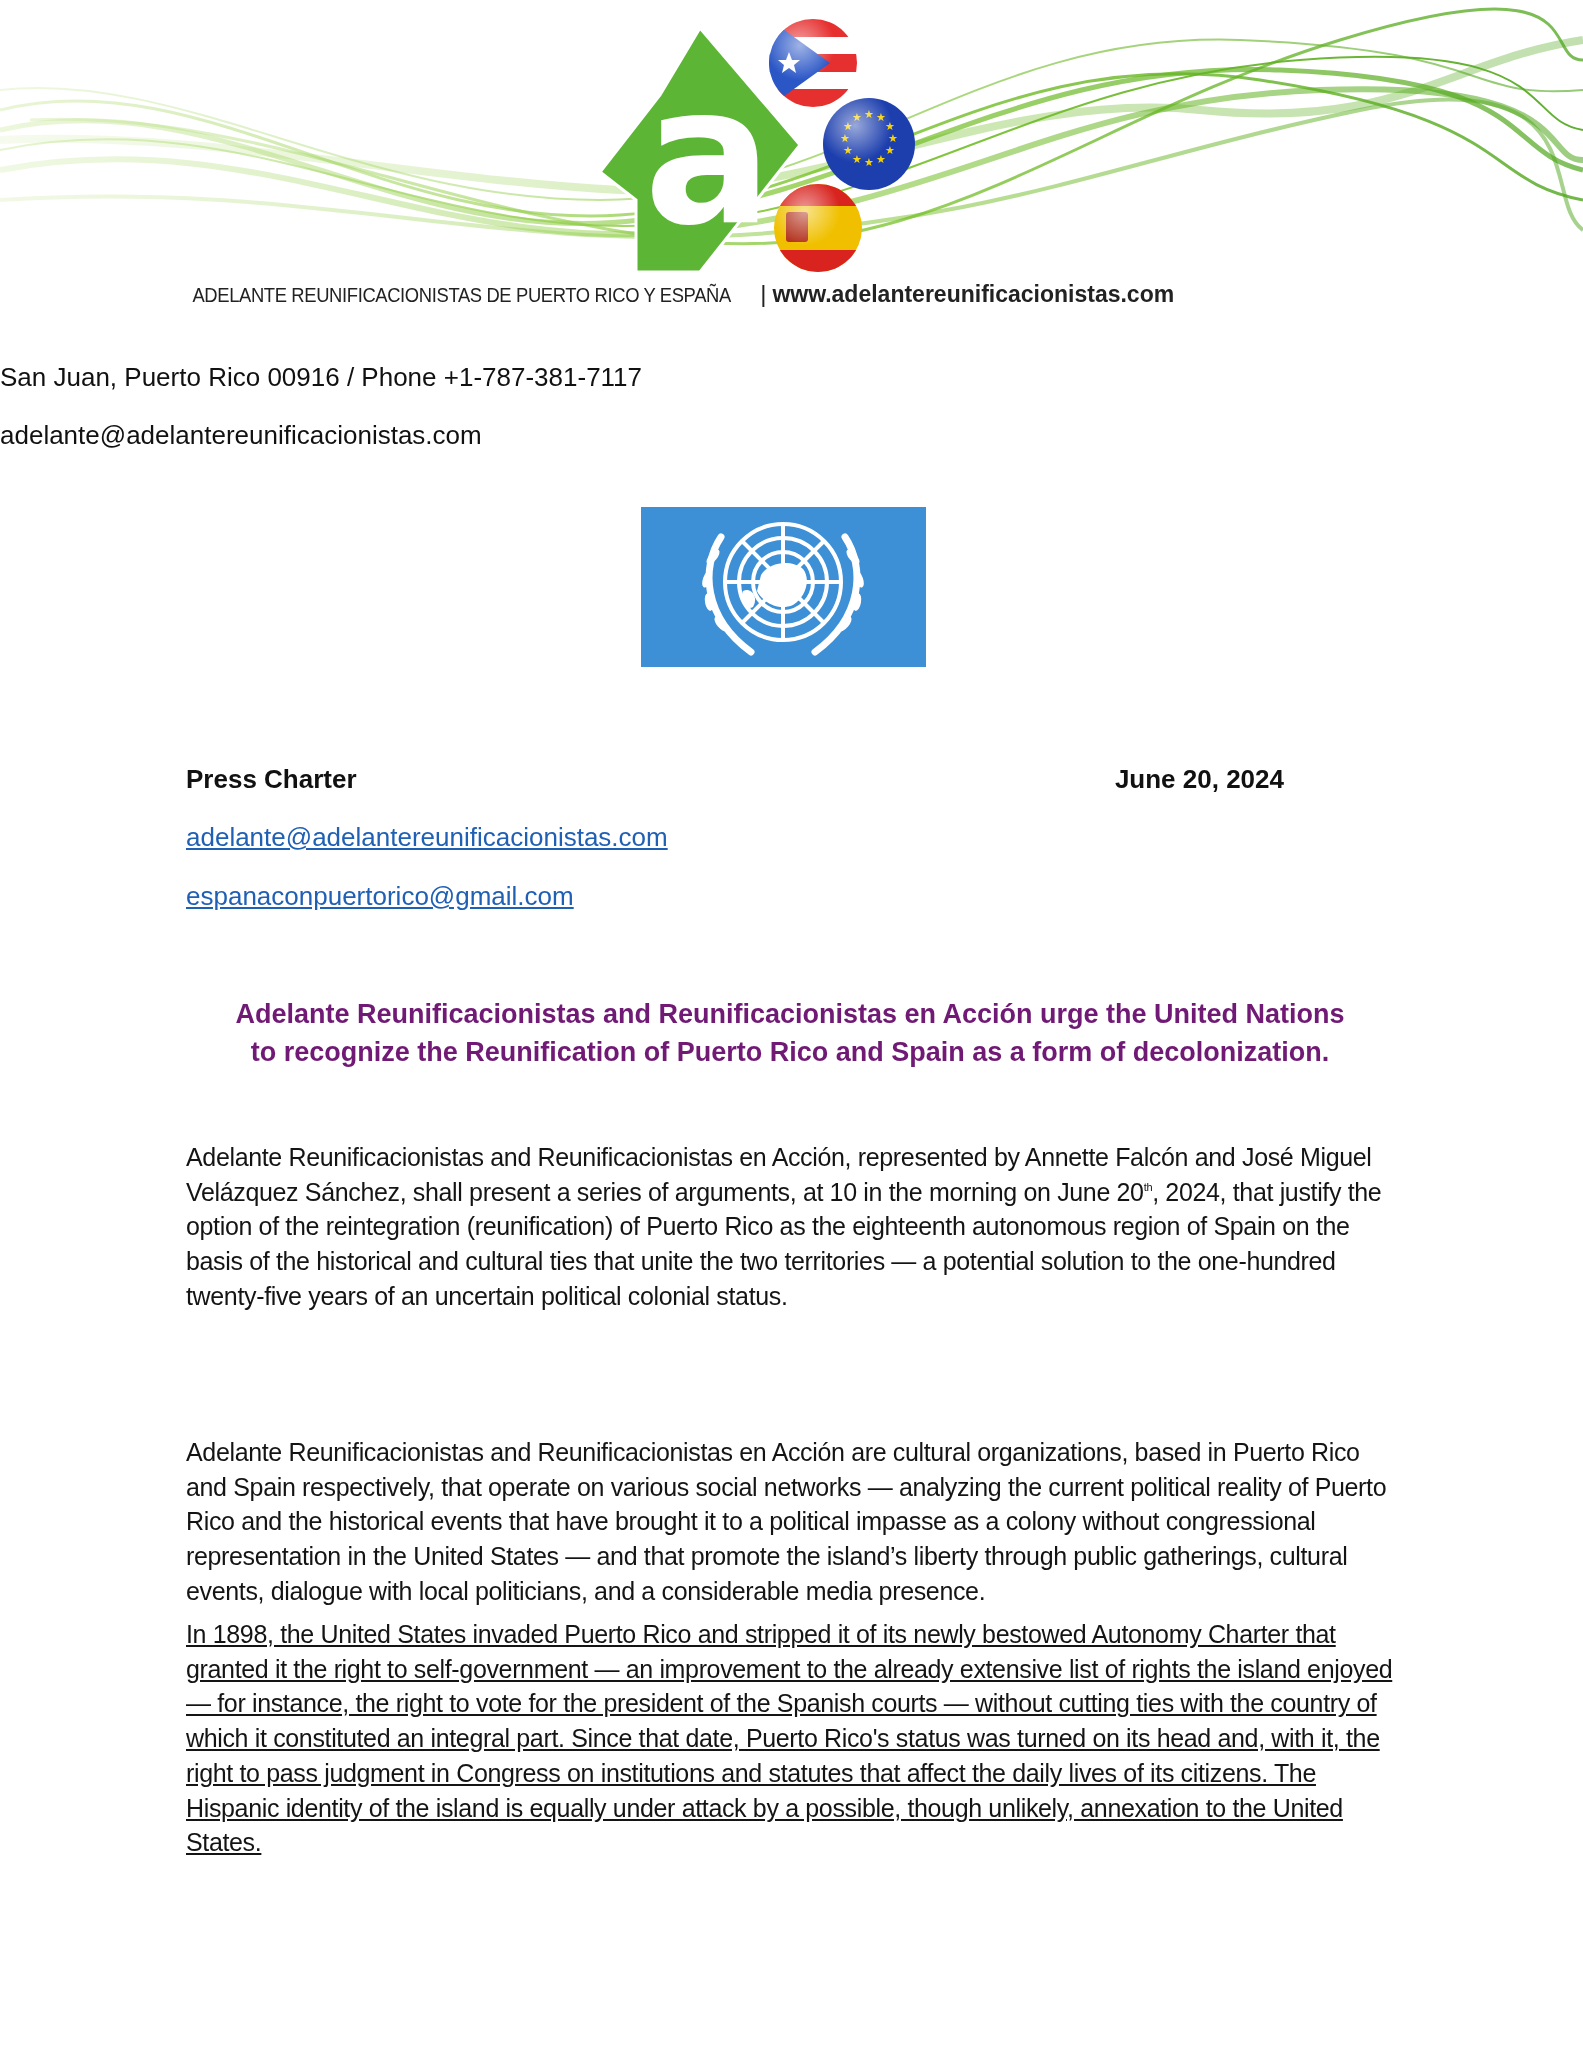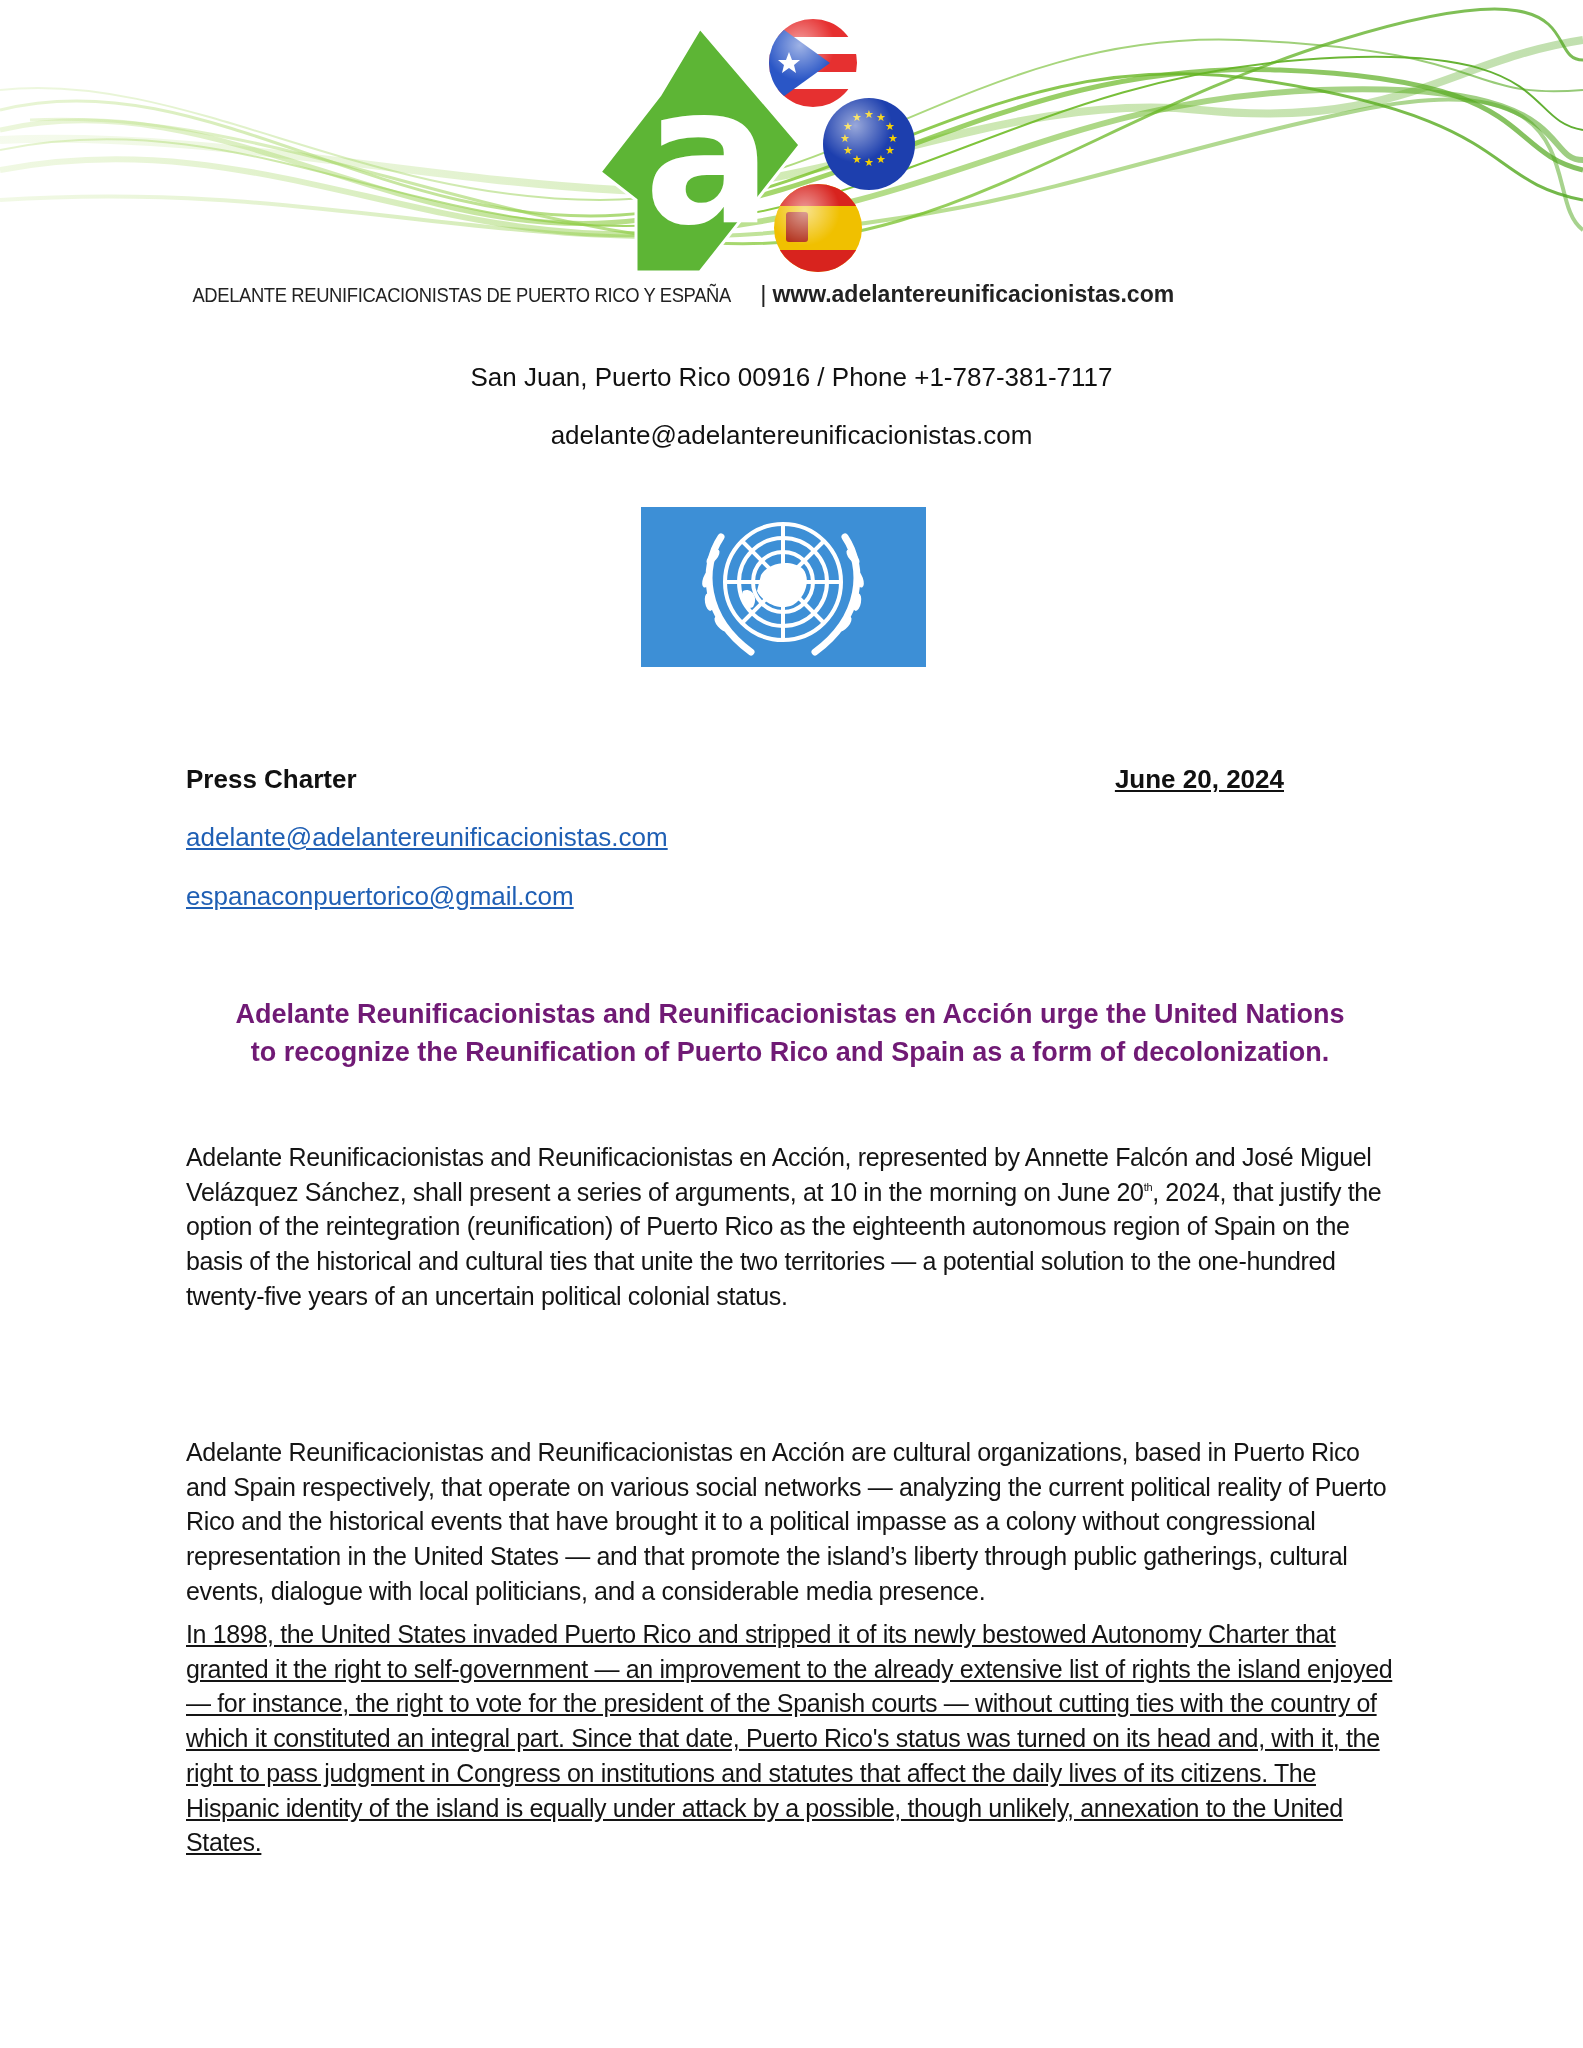--- a/index.html
+++ b/index.html
@@ -4,27 +4,27 @@
 <style>
   html, body { margin: 0; padding: 0; background: #ffffff; }
   body { width: 1583px; height: 2048px; position: relative; overflow: hidden;
          font-family: "Liberation Sans", sans-serif; color: #111111; }
   .banner { position: absolute; left: 0; top: 0; width: 1583px; height: 280px; }
   .tagline { position: absolute; top: 280px; left: 0; width: 1343px; text-align: center;
              font-family: "Liberation Sans Narrow", "Liberation Sans", sans-serif; font-size: 20px; color: #222; white-space: nowrap; }
   .tagline .org { letter-spacing: -0.4px; transform: scaleX(0.92); display: inline-block; }
   .tagline .sep { margin: 0 6px; font-size: 24px; }
   .tagline .site { font-weight: bold; font-size: 23px; }
-  .contact { position: absolute; left: 0; width: 1583px; text-align: center;
+  .contact { position: absolute; left: 0; width: 1583px; 
              font-size: 26px; color: #111; }
   .contact.addr { top: 362px; }
   .contact.mail { top: 420px; }
   .un-flag { position: absolute; left: 641px; top: 507px; width: 285px; height: 160px; background: #3d8fd6; }
   .pr-row { position: absolute; left: 186px; top: 764px; width: 1098px; font-size: 26px; font-weight: bold; }
-  .pr-row .date { position: absolute; right: 0; top: 0; text-decoration: underline; }
+  .pr-row .date { position: absolute; right: 0; top: 0; }
   .link { position: absolute; left: 186px; font-size: 26px; color: #1f5fb4; text-decoration: underline; }
   .link.l1 { top: 822px; }
   .link.l2 { top: 881px; }
   .headline { position: absolute; left: 220px; top: 995px; width: 1140px; text-align: center;
               font-size: 27px; font-weight: bold; line-height: 38px; color: #701a75; }
   .para { position: absolute; left: 186px; width: 1220px; font-size: 25px; line-height: 34.7px; color: #141414;
           letter-spacing: -0.35px; }
   .para.p1 { top: 1140px; }
   .para.p2 { top: 1435px; }
   .para.p3 { top: 1617px; text-decoration: underline; }

